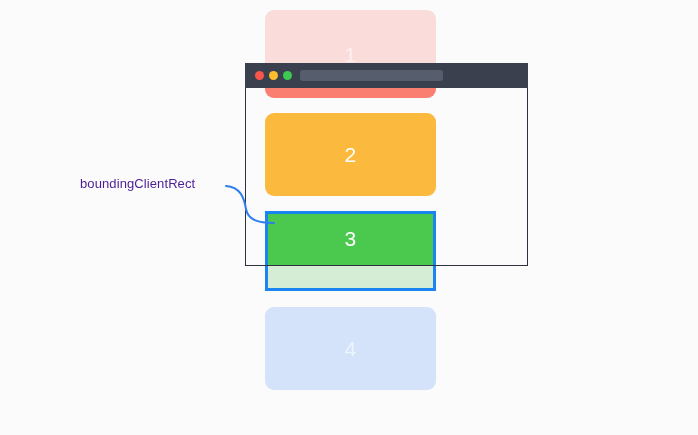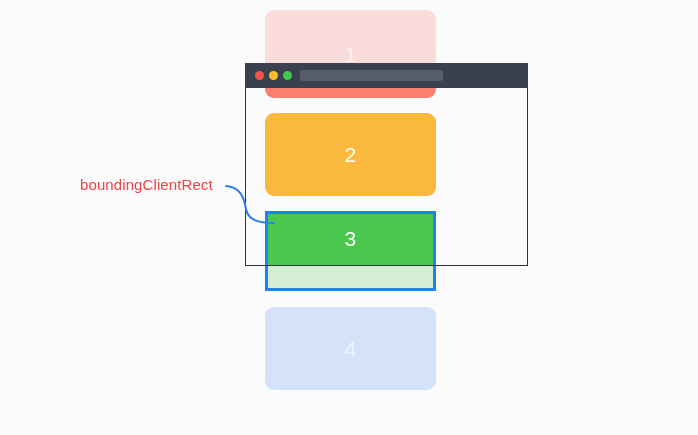--- a/index.html
+++ b/index.html
@@ -190,22 +190,22 @@
     height: 1px;
     background: #2d3142;
     z-index: 7;
   }
 
   
   #annotation {
     position: absolute;
     left: 80px;
     top: 176px;
-    color: #ef4444;
-    font-size: 15px;
+    color: #4c1d95;
+    font-size: 13px;
     letter-spacing: .1px;
     white-space: nowrap;
     z-index: 8;
   }
   #connector {
     position: absolute;
     left: 222px;
     top: 178px;
     width: 56px;
     height: 56px;

